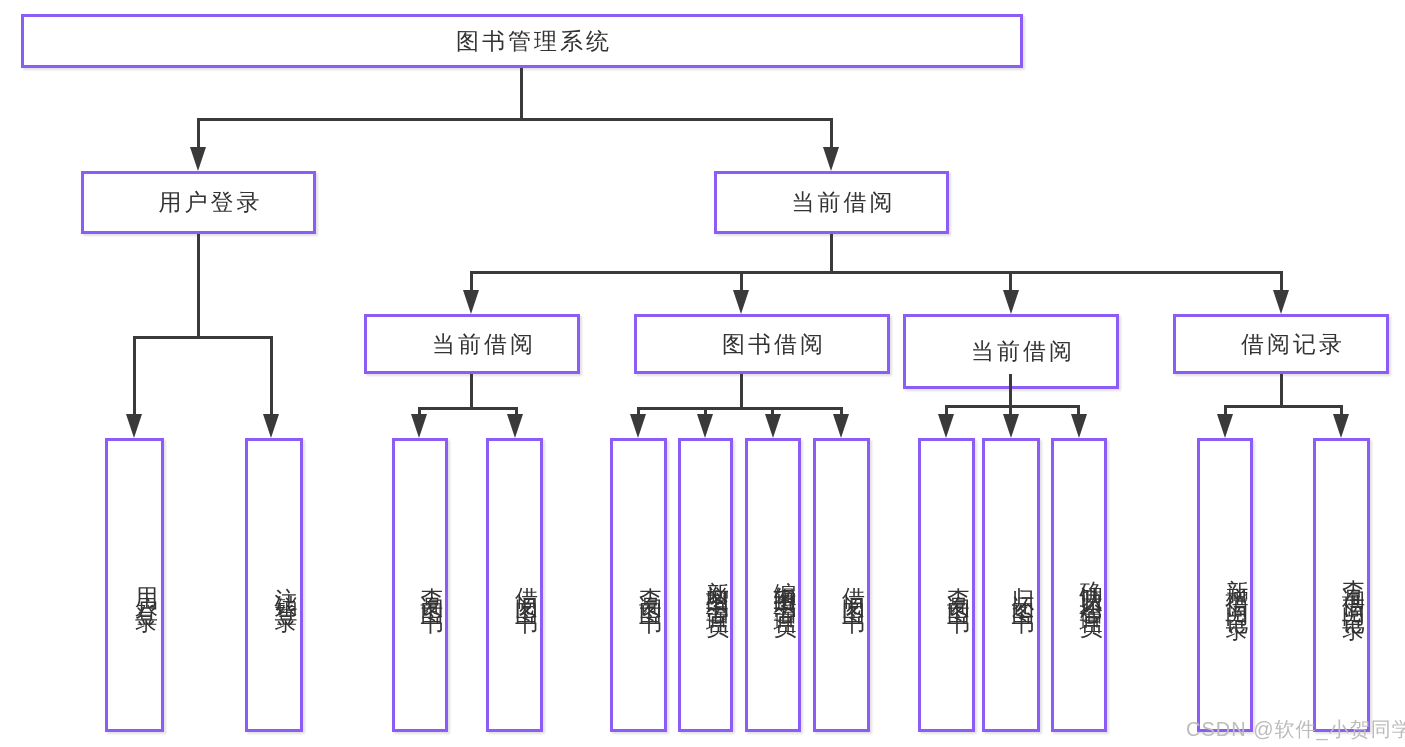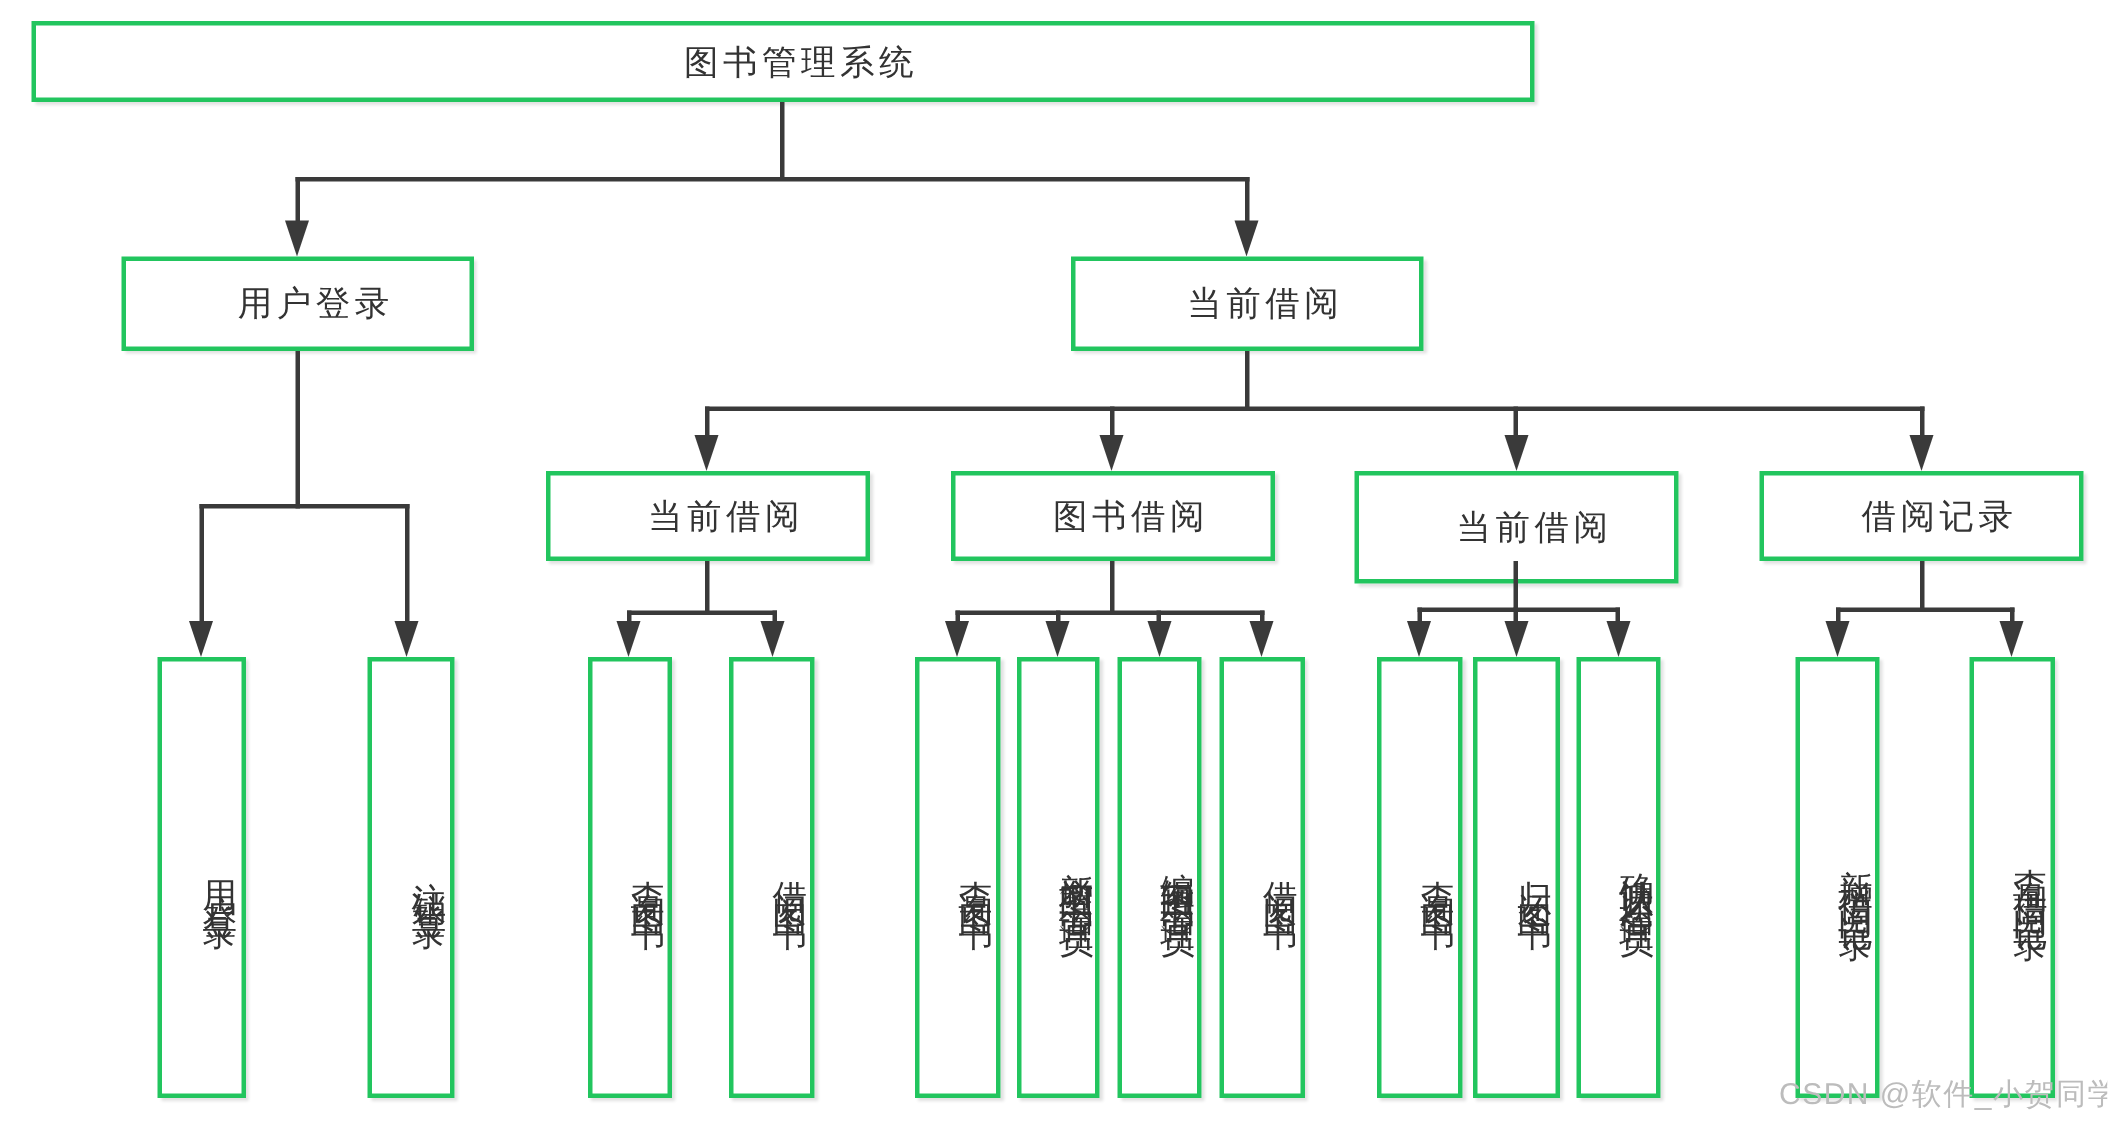--- a/index.html
+++ b/index.html
@@ -6,21 +6,21 @@
   #canvas{
     position:relative;
     width:1405px;height:747px;
     background:#ffffff;
     font-family:"Liberation Sans","DejaVu Sans",sans-serif;
     overflow:hidden;
   }
   .box{
     position:absolute;
     background:#ffffff;
-    border:3px solid #22c55e;
+    border:3px solid #8b5cf6;
     box-sizing:border-box;
     display:flex;
     align-items:center;
     justify-content:center;
     box-shadow:2px 2px 2px rgba(0,0,0,0.12);
     color:#333333;
     padding-left:24px;
   }
   .box.hlabel span{
     font-size:23px;
@@ -94,21 +94,21 @@
   <div class="line vl" style="left:740px;top:271px;height:24px"></div>
   <div class="arrow" style="left:733px;top:290px"></div>
   <div class="line vl" style="left:1009px;top:271px;height:24px"></div>
   <div class="arrow" style="left:1003px;top:290px"></div>
   <div class="line vl" style="left:1280px;top:271px;height:24px"></div>
   <div class="arrow" style="left:1273px;top:290px"></div>
 
   <div class="box hlabel" style="left:364px;top:314px;width:216px;height:60px">
     <span>当前借阅</span>
   </div>
-  <div class="box hlabel" style="left:634px;top:314px;width:216px;height:60px">
+  <div class="box hlabel" style="left:634px;top:314px;width:256px;height:60px">
     <span>图书借阅</span>
   </div>
   <div class="box hlabel" style="left:903px;top:314px;width:216px;height:75px">
     <span>当前借阅</span>
   </div>
   <div class="box hlabel" style="left:1173px;top:314px;width:216px;height:60px">
     <span>借阅记录</span>
   </div>
 
   <div class="line vl" style="left:470px;top:374px;height:36px"></div>

